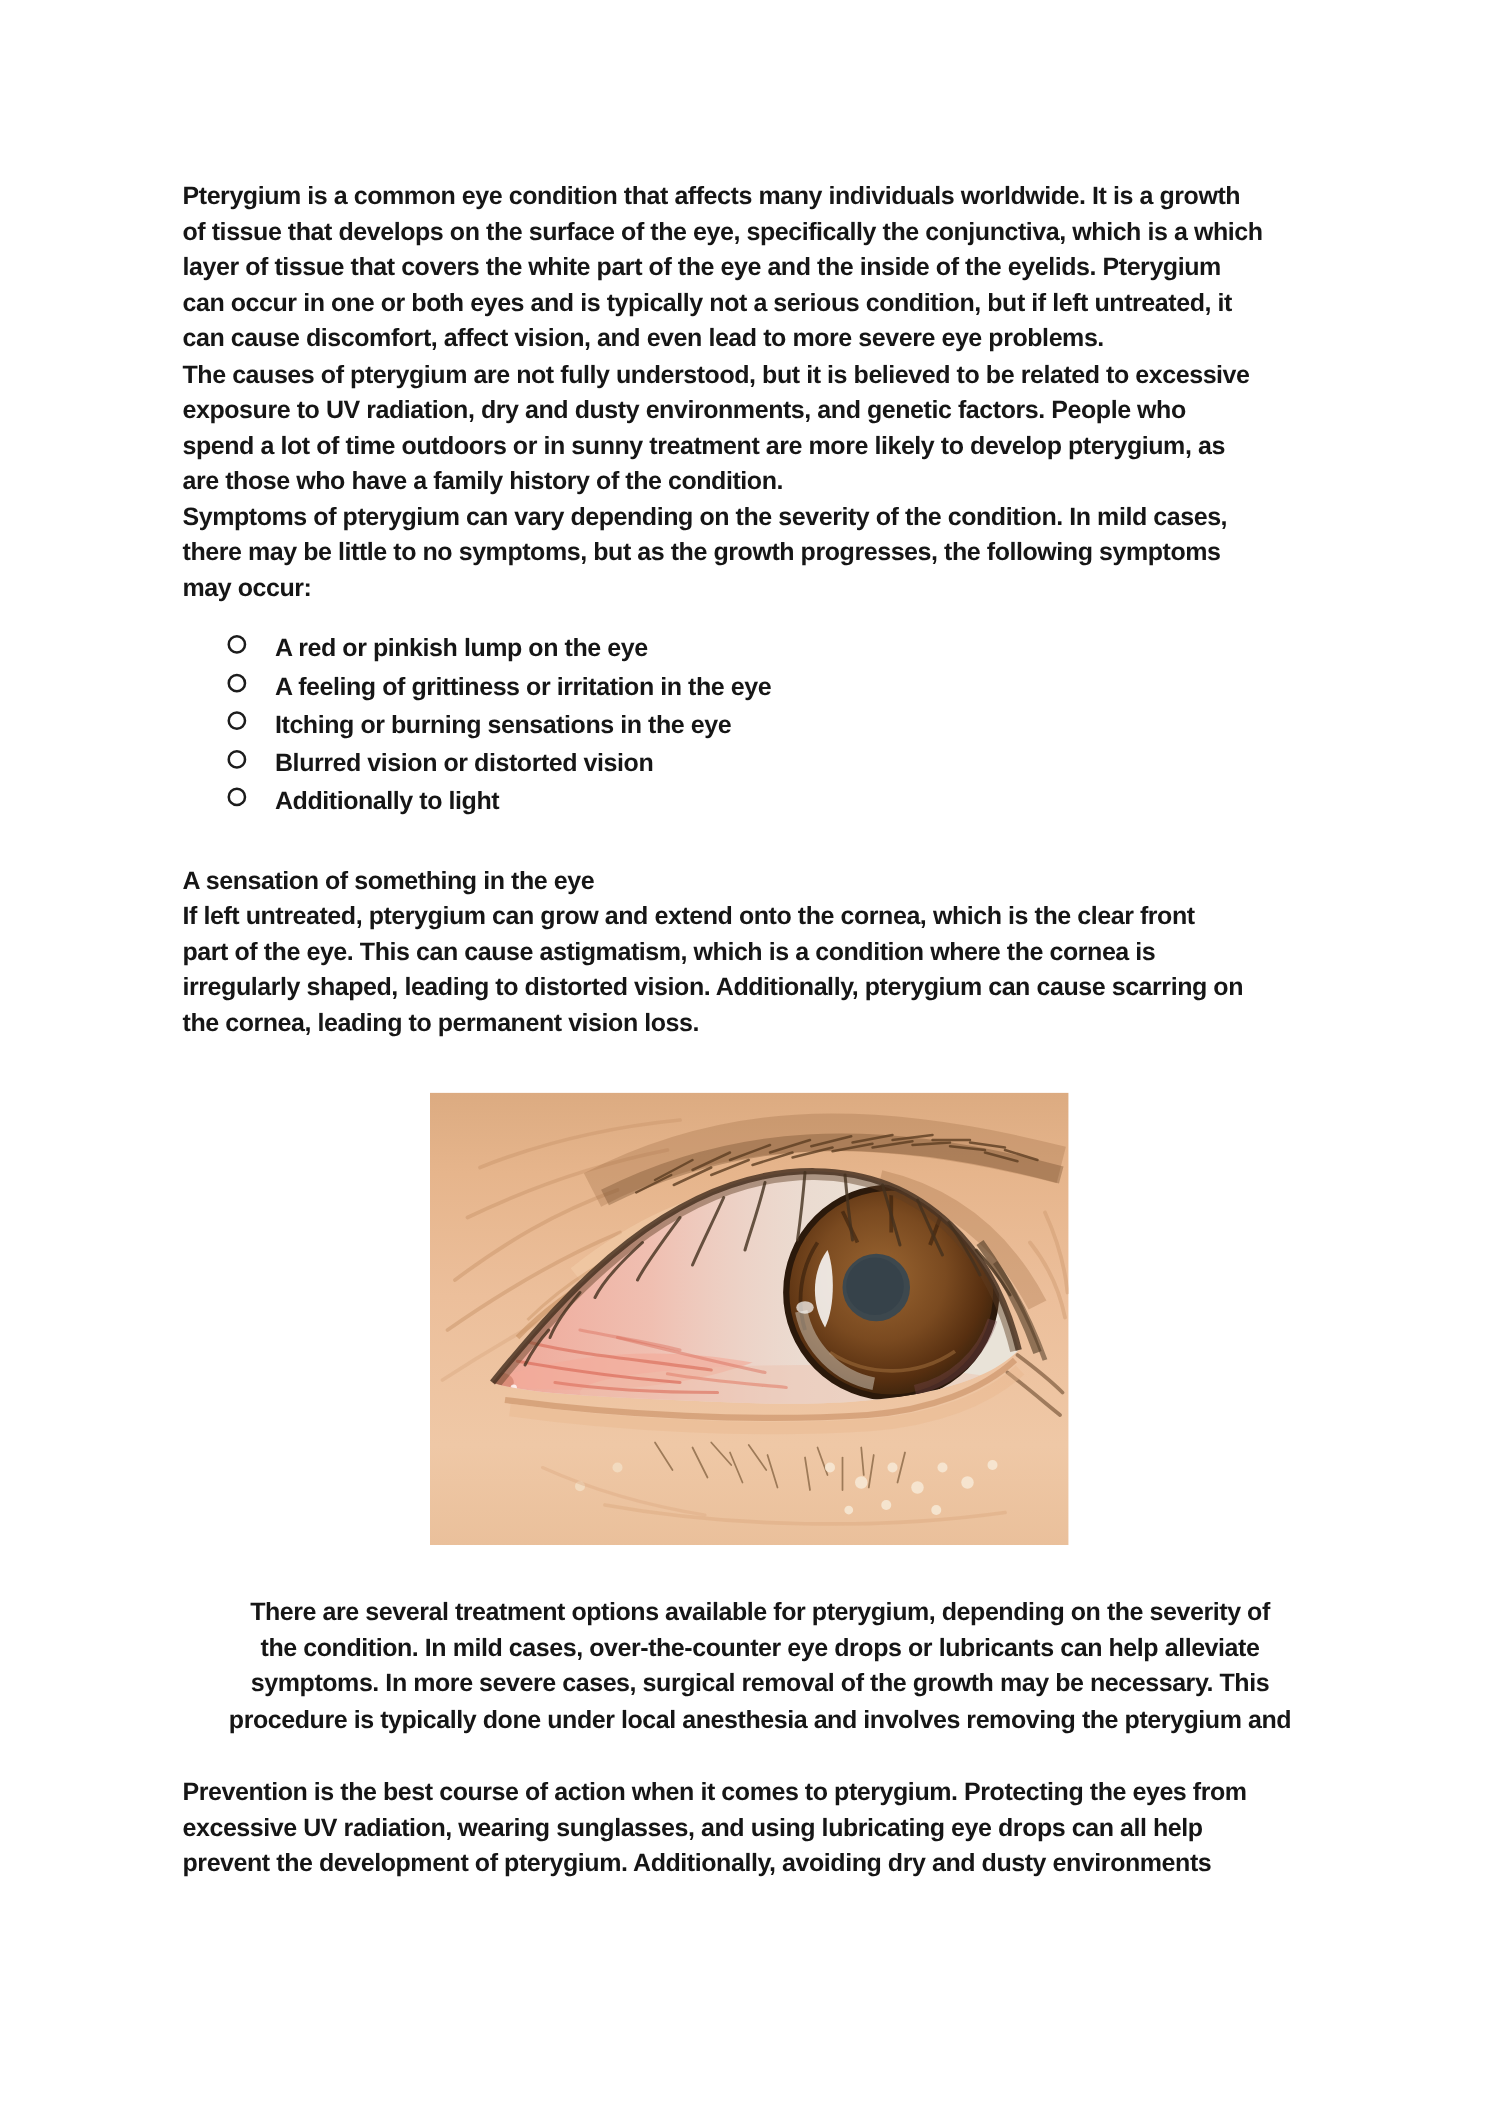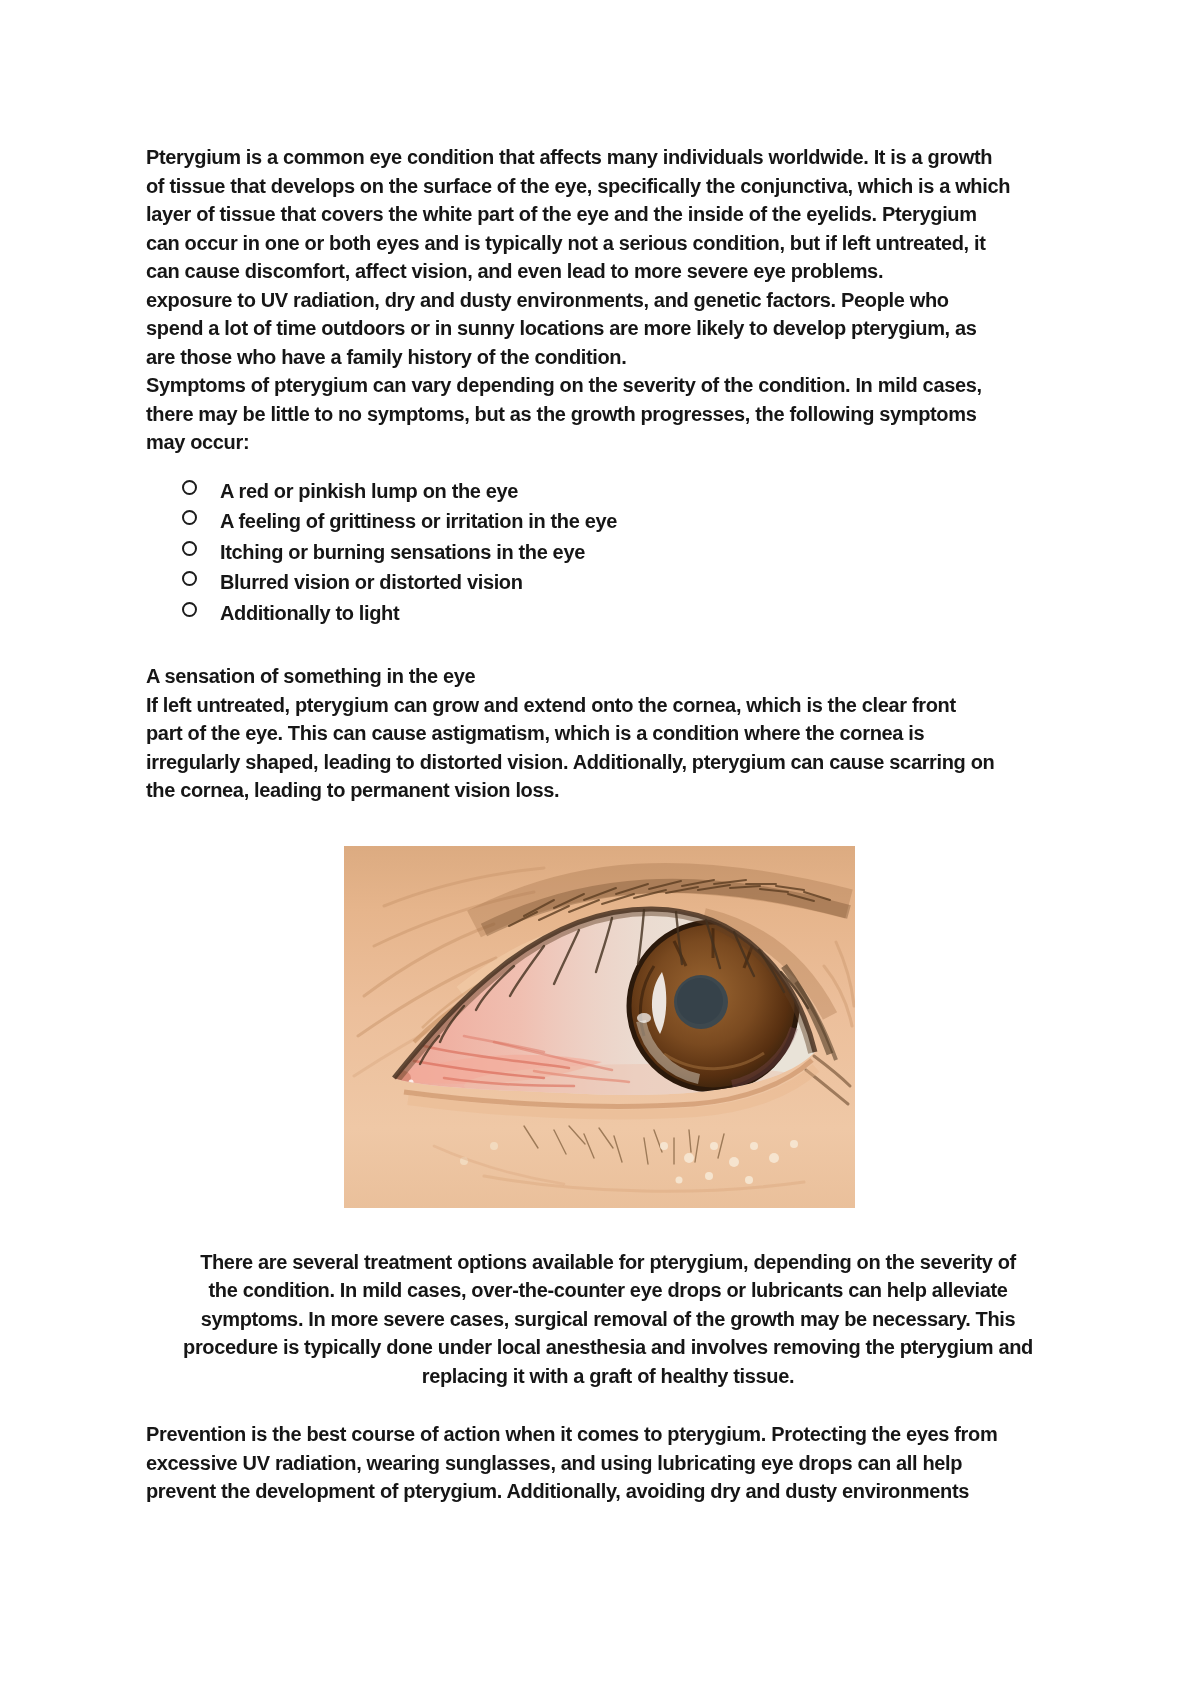--- a/index.html
+++ b/index.html
@@ -54,22 +54,23 @@
 <body>
 
 <div class="doc">
 
   <div class="para para-intro">
       <div class="tline">Pterygium is a common eye condition that affects many individuals worldwide. It is a growth</div>
       <div class="tline">of tissue that develops on the surface of the eye, specifically the conjunctiva, which is a which</div>
       <div class="tline">layer of tissue that covers the white part of the eye and the inside of the eyelids. Pterygium</div>
       <div class="tline">can occur in one or both eyes and is typically not a serious condition, but if left untreated, it</div>
       <div class="tline">can cause discomfort, affect vision, and even lead to more severe eye problems.</div>
+      <div class="tline">The causes of pterygium are not fully understood, but it is believed to be related to excessive</div>
       <div class="tline">exposure to UV radiation, dry and dusty environments, and genetic factors. People who</div>
-      <div class="tline">spend a lot of time outdoors or in sunny locations are more likely to develop pterygium, as</div>
+      <div class="tline">spend a lot of time outdoors or in sunny treatment are more likely to develop pterygium, as</div>
       <div class="tline">are those who have a family history of the condition.</div>
       <div class="tline">Symptoms of pterygium can vary depending on the severity of the condition. In mild cases,</div>
       <div class="tline">there may be little to no symptoms, but as the growth progresses, the following symptoms</div>
       <div class="tline">may occur:</div>
     </div>
 
   <ul class="bullets">
       <li>
         <span class="bullet-o"></span>
         <span>A red or pinkish lump on the eye</span>
@@ -271,21 +272,20 @@
         <path d="M90,300 C130,318 170,330 220,338" stroke-width="2.5" opacity="0.4"></path>
       </g>
     </svg>
   </figure>
 
   <div class="para para-treatment">
       <div class="tline">There are several treatment options available for pterygium, depending on the severity of</div>
       <div class="tline">the condition. In mild cases, over-the-counter eye drops or lubricants can help alleviate</div>
       <div class="tline">symptoms. In more severe cases, surgical removal of the growth may be necessary. This</div>
       <div class="tline">procedure is typically done under local anesthesia and involves removing the pterygium and</div>
-      <div class="tline">replacing it with a graft of healthy tissue.</div>
     </div>
 
   <div class="para para-prevention">
       <div class="tline">Prevention is the best course of action when it comes to pterygium. Protecting the eyes from</div>
       <div class="tline">excessive UV radiation, wearing sunglasses, and using lubricating eye drops can all help</div>
       <div class="tline">prevent the development of pterygium. Additionally, avoiding dry and dusty environments</div>
     </div>
 
 </div>
 

